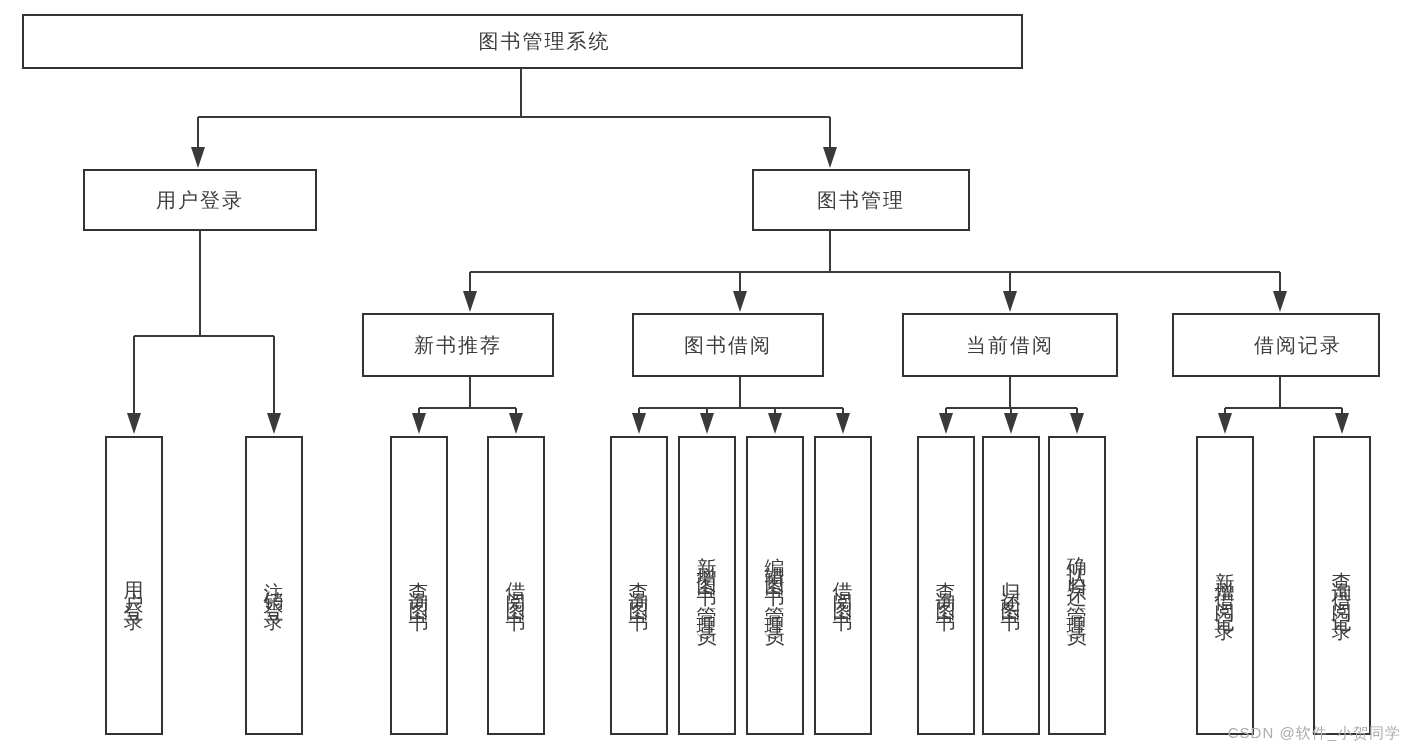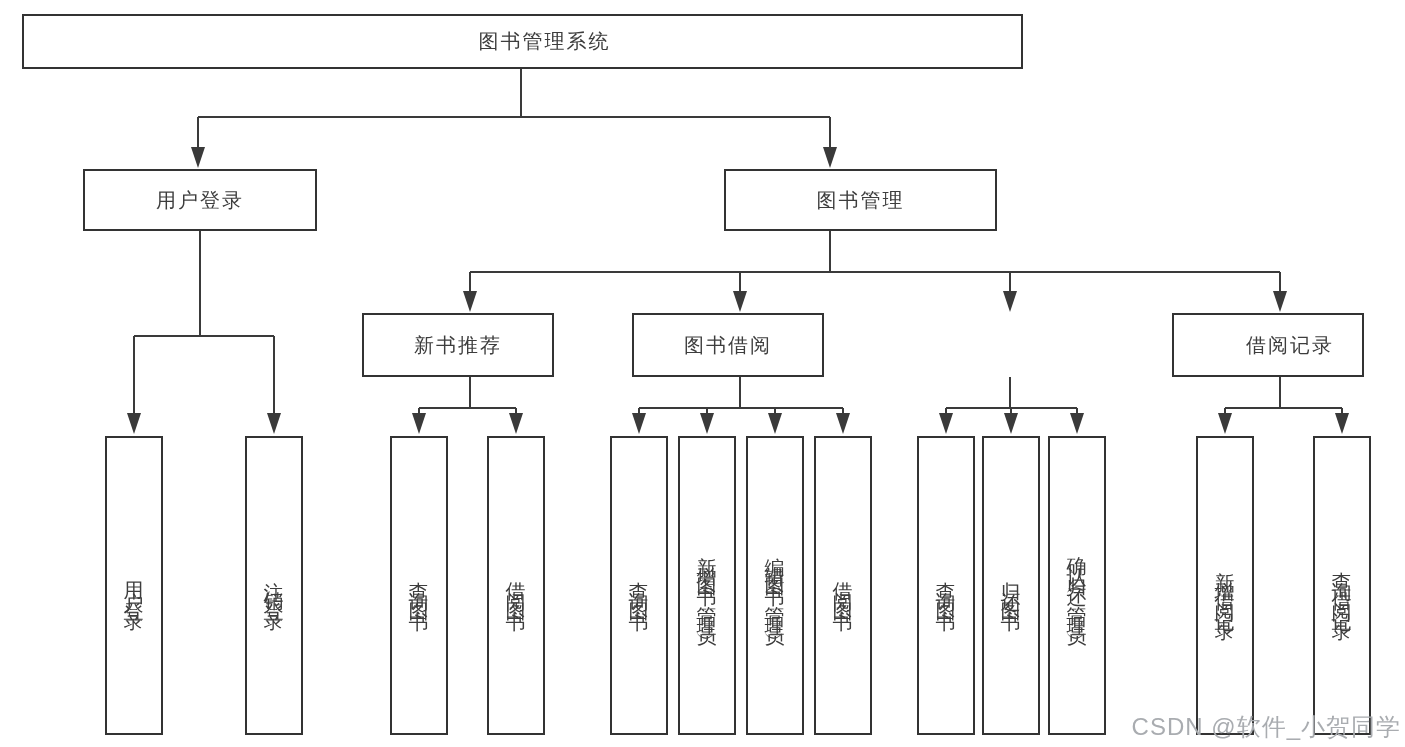--- a/index.html
+++ b/index.html
@@ -48,21 +48,21 @@
     writing-mode: vertical-rl;
     font-size: 20px;
     line-height: 1;
     letter-spacing: 10px;
     color: #3d3d3d;
   }
   .watermark {
     position: absolute;
     right: 4px;
     bottom: 4px;
-    font-size: 24px;
+    font-size: 15px;
     color: #a9acb0;
     letter-spacing: 1px;
     pointer-events: none;
   }
 </style>
 </head>
 <body>
 
 <div class="canvas">
 
@@ -95,25 +95,26 @@
       <polygon points="1004,413 1018,413 1011,434"></polygon>
       <polygon points="1070,413 1084,413 1077,434"></polygon>
       <polygon points="1218,413 1232,413 1225,434"></polygon>
       <polygon points="1335,413 1349,413 1342,434"></polygon>
     </g>
   </svg>
 
   <div class="node root">图书管理系统</div>
 
   <div class="node lvl2" style="left:83px;width:234px;">用户登录</div>
-  <div class="node lvl2" style="left:724px;width:273px;text-align:center;">图书管理</div>
+  <div class="node lvl2" style="left:752px;width:218px;text-align:center;">图书管理</div>
 
   <div class="node lvl3" style="left:362px;width:192px;">新书推荐</div>
   <div class="node lvl3" style="left:632px;width:192px;">图书借阅</div>
-  <div class="node lvl3" style="left:1172px;width:192px;padding-left:44px;">借阅记录</div>
+  <div class="node lvl3" style="left:902px;width:216px;">当前借阅</div>
+  <div class="node lvl3" style="left:1172px;width:208px;padding-left:44px;">借阅记录</div>
 
   <div class="vbox" style="left:105px;">
     <span>用户登录</span>
   </div>
   <div class="vbox" style="left:245px;">
     <span>注销登录</span>
   </div>
 
   <div class="vbox" style="left:390px;">
     <span>查询图书</span>

